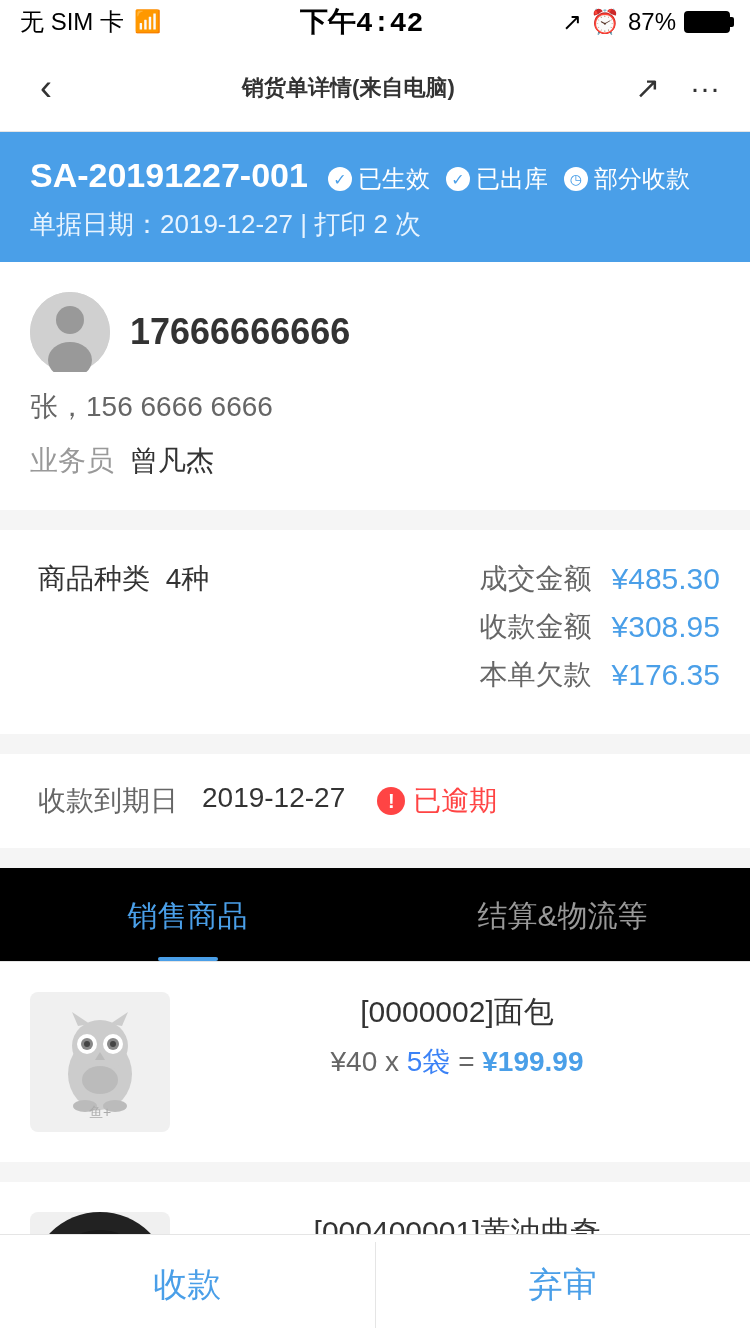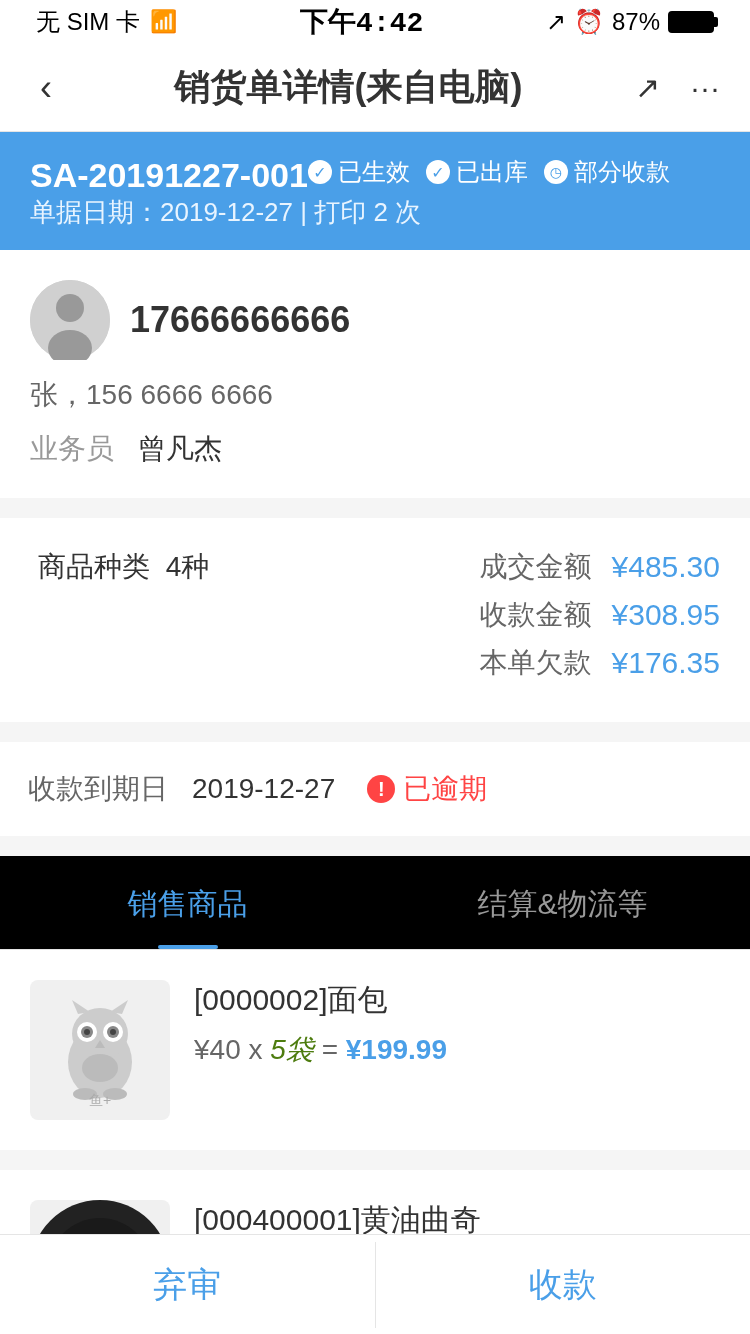--- a/index.html
+++ b/index.html
@@ -14,21 +14,21 @@
     }
 
     
     .status-bar {
       width: 100%;
       height: 44px;
       background: #fff;
       display: flex;
       align-items: center;
       justify-content: space-between;
-      padding: 0 36px;
+      padding: 0 20px;
       font-size: 24px;
       color: #000;
     }
     .status-left { display: flex; align-items: center; gap: 10px; }
     .status-center { font-weight: 600; font-size: 28px; font-family: Liberation Mono, monospace; }
     .status-right { display: flex; align-items: center; gap: 8px; font-size: 24px; }
     .wifi-icon { font-size: 22px; }
     .battery-icon {
       display: inline-block;
       width: 46px;
@@ -61,21 +61,21 @@
       padding: 0 30px;
       border-bottom: 1px solid #e5e5e5;
     }
     .nav-back {
       font-size: 36px;
       color: #333;
       cursor: pointer;
       padding: 10px;
     }
     .nav-title {
-      font-size: 36px;
+      font-size: 22px;
       font-weight: 600;
       color: #333;
       flex: 1;
       text-align: center;
     }
     .nav-right {
       display: flex;
       align-items: center;
       gap: 30px;
     }
@@ -85,21 +85,23 @@
       cursor: pointer;
     }
 
     
     .order-banner {
       background: #4a9fe8;
       padding: 24px 30px 20px;
     }
     .order-banner-top {
       display: flex;
-      align-items: flex-start;
+      align-items: flex-end;
+      gap: 20px;
+      margin-bottom: 12px;
     }
     .order-no {
       font-size: 34px;
       font-weight: 700;
       color: #fff;
     }
     .order-status-badges {
       display: flex;
       align-items: center;
       gap: 16px;
@@ -160,21 +162,21 @@
       color: #666;
       margin-bottom: 16px;
     }
     .customer-staff {
       display: flex;
       align-items: center;
       font-size: 28px;
       color: #666;
       gap: 80px;
     }
-    .staff-item { display: flex; align-items: center; gap: 24px; }
+    .staff-item { display: flex; align-items: center; gap: 16px; }
     .staff-label { color: #999; }
     .staff-value { color: #333; }
 
     
     .summary-section {
       background: #fff;
       padding: 30px;
       margin-bottom: 20px;
       display: flex;
       justify-content: space-between;
@@ -191,24 +193,23 @@
       gap: 20px;
       margin-bottom: 10px;
       font-size: 28px;
     }
     .summary-row-label { color: #666; }
     .summary-row-value { color: #4a9fe8; font-size: 30px; }
 
     
     .due-section {
       background: #fff;
-      padding: 28px 28px;
+      padding: 28px 38px;
       margin-bottom: 20px;
       display: flex;
-      align-items: center;
       gap: 16px;
       font-size: 28px;
       color: #666;
     }
     .due-date { color: #333; margin-left: 8px; }
     .overdue-badge {
       display: flex;
       align-items: center;
       gap: 8px;
       color: #ff4444;
@@ -274,41 +275,41 @@
       height: 140px;
       border-radius: 8px;
       background: #f0f0f0;
       display: flex;
       align-items: center;
       justify-content: center;
       flex-shrink: 0;
       overflow: hidden;
     }
     
-    .product-info { flex: 1; }
+    .product-info { flex: 1; text-align: center; }
     .product-name {
       font-size: 30px;
       color: #333;
       font-weight: 500;
       margin-bottom: 10px;
     }
     .product-tag {
       display: inline-block;
       padding: 4px 12px;
       background: #f0f0f0;
       border-radius: 4px;
       font-size: 22px;
       color: #666;
       margin-bottom: 14px;
     }
     .product-price {
       font-size: 28px;
       color: #666;
     }
-    .product-price .qty { color: #4d7c0f; font-style: italic; }
+    .product-price .qty { color: #3b82f6; }
     .product-price .total { color: #4a9fe8; font-weight: 600; }
 
     
     .bottom-bar {
       position: fixed;
       bottom: 0;
       left: 0;
       width: 750px;
       height: 100px;
       background: #fff;
@@ -521,15 +522,15 @@
         <span class="qty">0.36个</span>
         <span> = </span>
         <span class="total">¥8.28</span>
       </div>
     </div>
   </div>
 
 </div>
 
 <div class="bottom-bar">
+  <div class="bottom-btn">收款</div>
   <div class="bottom-btn">弃审</div>
-  <div class="bottom-btn">收款</div>
 </div>
 
 </body></html>

